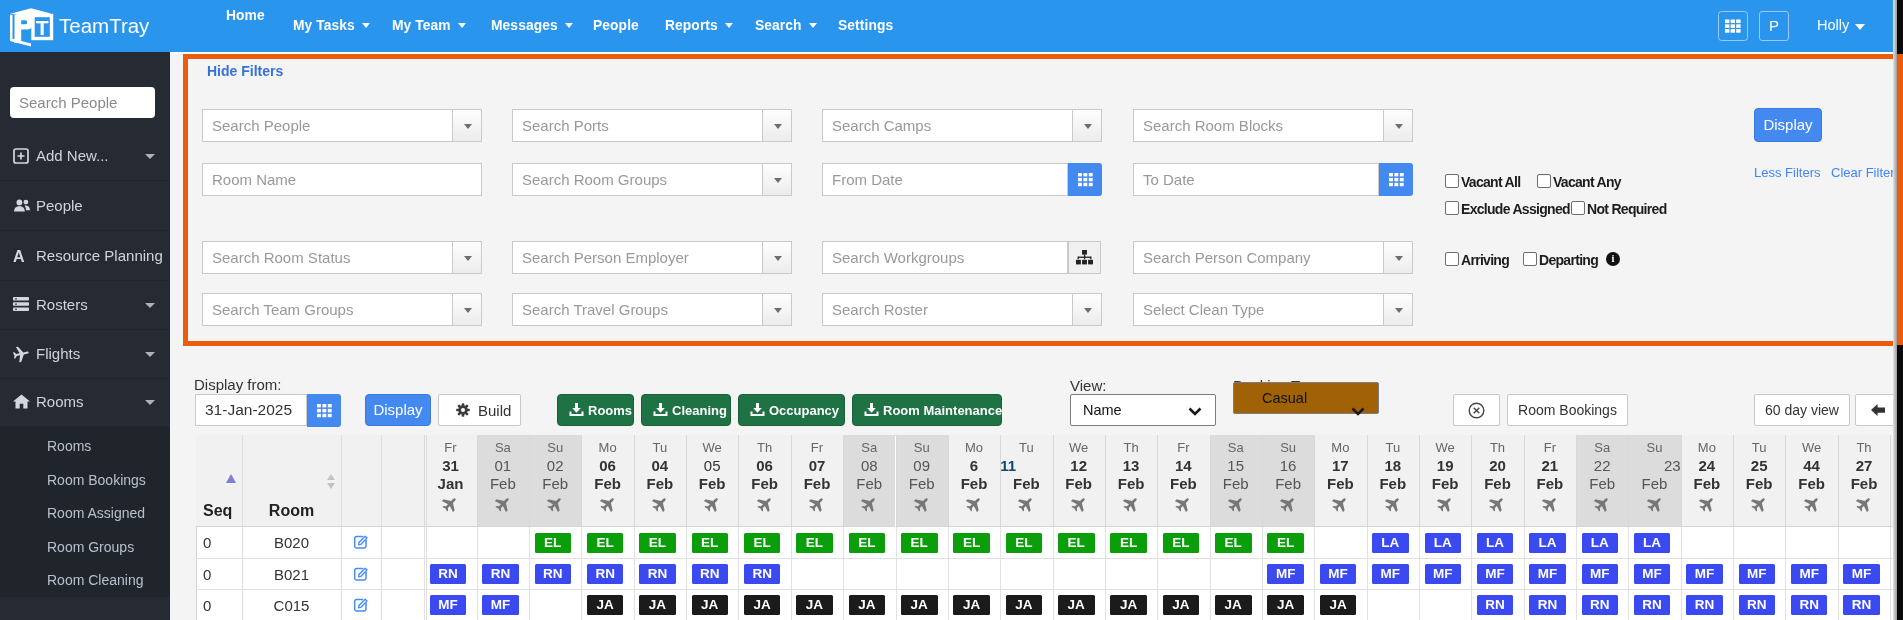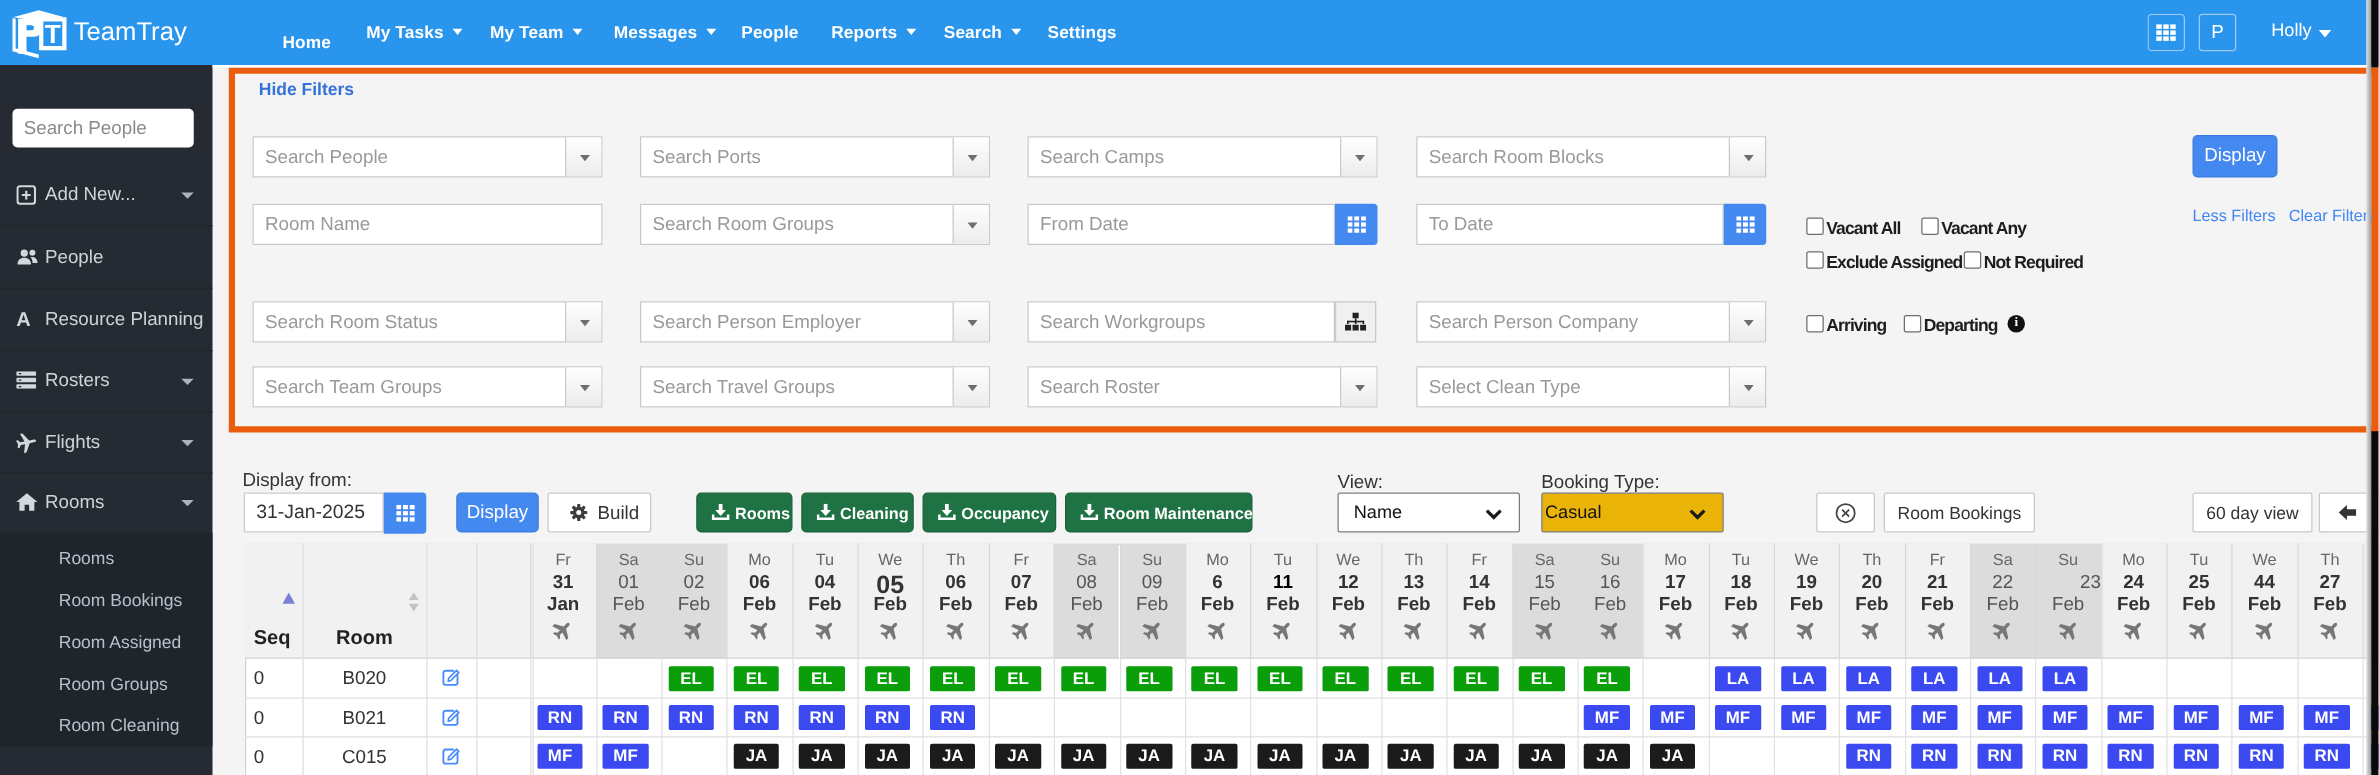--- a/index.html
+++ b/index.html
@@ -20,21 +20,21 @@
 <div class="abs" style="left:0;top:0;width:1903px;height:52px;background:#2a95ec;"></div>
 <svg class="abs" style="left:5px;top:4px;" width="50" height="43" viewBox="0 0 50 43">
 <polygon points="5.5,9.8 26,4.2 46,9.6 27,13.2" fill="#fff"></polygon>
 <polygon points="5,10.5 7.5,11 7.5,35 5,34" fill="#fff"></polygon>
 <polygon points="5,34 26,39.5 26,42.5 5,37" fill="#fff"></polygon>
 <path fill-rule="evenodd" d="M9.5,11 H22 Q28,11 28,18.2 Q28,25.4 22,25.4 H16.2 V39 H9.5 Z M16.2,16.2 H20.3 Q22.2,16.2 22.2,18.2 Q22.2,20.2 20.3,20.2 H16.2 Z" fill="#fff"></path>
 <rect x="28" y="11.5" width="18.5" height="23" fill="#2a95ec" stroke="#fff" stroke-width="3.4"></rect>
 <text x="37.2" y="30.5" font-family="Liberation Sans,sans-serif" font-size="21" font-weight="bold" fill="#fff" text-anchor="middle">T</text>
 </svg>
 <div class="abs navitem" style="left:59px;top:14px;font-size:20.5px;font-weight:400;">TeamTray</div>
-<div class="abs navitem" style="left:226px;top:26px;font-size:13.8px;font-weight:bold;letter-spacing:0.1px;display:flex;align-items:center;">Home</div>
+<div class="abs navitem" style="left:226px;top:8px;font-size:13.8px;font-weight:bold;letter-spacing:0.1px;display:flex;align-items:center;">Home</div>
 <div class="abs navitem" style="left:293px;top:18px;font-size:13.8px;font-weight:bold;letter-spacing:0.1px;display:flex;align-items:center;">My Tasks<span style="display:inline-block;margin-left:7px;border-left:4.5px solid transparent;border-right:4.5px solid transparent;border-top:5px solid #fff;"></span></div>
 <div class="abs navitem" style="left:392px;top:18px;font-size:13.8px;font-weight:bold;letter-spacing:0.1px;display:flex;align-items:center;">My Team<span style="display:inline-block;margin-left:7px;border-left:4.5px solid transparent;border-right:4.5px solid transparent;border-top:5px solid #fff;"></span></div>
 <div class="abs navitem" style="left:491px;top:18px;font-size:13.8px;font-weight:bold;letter-spacing:0.1px;display:flex;align-items:center;">Messages<span style="display:inline-block;margin-left:7px;border-left:4.5px solid transparent;border-right:4.5px solid transparent;border-top:5px solid #fff;"></span></div>
 <div class="abs navitem" style="left:593px;top:18px;font-size:13.8px;font-weight:bold;letter-spacing:0.1px;display:flex;align-items:center;">People</div>
 <div class="abs navitem" style="left:665px;top:18px;font-size:13.8px;font-weight:bold;letter-spacing:0.1px;display:flex;align-items:center;">Reports<span style="display:inline-block;margin-left:7px;border-left:4.5px solid transparent;border-right:4.5px solid transparent;border-top:5px solid #fff;"></span></div>
 <div class="abs navitem" style="left:755px;top:18px;font-size:13.8px;font-weight:bold;letter-spacing:0.1px;display:flex;align-items:center;">Search<span style="display:inline-block;margin-left:7px;border-left:4.5px solid transparent;border-right:4.5px solid transparent;border-top:5px solid #fff;"></span></div>
 <div class="abs navitem" style="left:838px;top:18px;font-size:13.8px;font-weight:bold;letter-spacing:0.1px;display:flex;align-items:center;">Settings</div>
 <svg class="abs" style="left:1718px;top:11px;" width="30" height="30" viewBox="0 0 30 30">
 <rect x="0.5" y="0.5" width="29" height="29" rx="3" fill="none" stroke="#9ec9f2" stroke-width="1"></rect>
 <rect x="7.0" y="8.5" width="4.4" height="3.6" fill="#fff"></rect>
@@ -241,21 +241,21 @@
         <path d="M0.5 8.5 L0.5 13 L14.5 13 L14.5 8.5 L12.5 8.5 L12.5 11 L2.5 11 L2.5 8.5 Z"></path>
       </g>
     </svg>
 <div class="abs" style="left:883px;top:402px;color:#fff;font-size:13px;font-weight:bold;line-height:17px;">Room Maintenance</div>
 <div class="lbl" style="left:1070px;top:377px;">View:</div>
 <div class="abs" style="left:1070px;top:394px;width:146px;height:32px;background:#fff;border:1px solid #7d7d7d;border-radius:2px;color:#111;font-size:14.5px;line-height:30px;padding-left:12px;">Name</div>
 <svg class="abs" style="left:1188px;top:407px" width="14" height="9" viewBox="0 0 14 9">
       <path d="M1.5 1.5 L7 7 L12.5 1.5" stroke="#1a1a1a" stroke-width="2.6" fill="none"></path>
     </svg>
 <div class="lbl" style="left:1233px;top:377px;">Booking Type:</div>
-<div class="abs" style="left:1233px;top:394px;width:146px;height:32px;background:#eab308;border:1px solid #7d7d7d;border-radius:2px;color:#111;font-size:14.5px;line-height:30px;padding-left:2px;">Casual</div>
+<div class="abs" style="left:1233px;top:382px;width:146px;height:32px;background:#a16207;border:1px solid #7d7d7d;border-radius:2px;color:#111;font-size:14.5px;line-height:30px;padding-left:28px;">Casual</div>
 <svg class="abs" style="left:1351px;top:407px" width="14" height="9" viewBox="0 0 14 9">
       <path d="M1.5 1.5 L7 7 L12.5 1.5" stroke="#1a1a1a" stroke-width="2.6" fill="none"></path>
     </svg>
 <div class="wbtn" style="left:1453px;top:394px;width:47px;height:32px;"></div>
 <svg class="abs" style="left:1468px;top:402px" width="17" height="17" viewBox="0 0 17 17">
       <circle cx="8.5" cy="8.5" r="7.3" fill="none" stroke="#444" stroke-width="1.4"></circle>
       <path d="M5.7 5.7 L11.3 11.3 M11.3 5.7 L5.7 11.3" stroke="#444" stroke-width="1.4"></path>
     </svg>
 <div class="wbtn" style="left:1507px;top:394px;width:121px;height:32px;color:#333;font-size:14px;text-align:center;line-height:30px;">Room Bookings</div>
 <div class="wbtn" style="left:1754px;top:394px;width:96px;height:32px;color:#333;font-size:14px;text-align:center;line-height:30px;">60 day view</div>
@@ -295,21 +295,21 @@
     </svg>
 <div class="abs" style="left:633.7px;top:434.5px;width:52.4px;height:92.3px;background:#f1f1f1;border-left:1px solid #d8d8d8;border-bottom:1px solid #d4d4d4;"></div>
 <div class="abs" style="left:633.7px;top:440px;width:52.4px;text-align:center;font-size:13px;color:#666;">Tu</div>
 <div class="abs" style="left:633.7px;top:457px;width:52.4px;text-align:center;font-size:15px;font-weight:bold;color:#333;">04</div>
 <div class="abs" style="left:633.7px;top:475px;width:52.4px;text-align:center;font-size:15px;font-weight:bold;color:#333;">Feb</div>
 <svg class="abs" style="left:651.875px;top:496px;transform:rotate(45deg);" width="16" height="16" viewBox="0 0 18 18">
       <path d="M9 0.3 C9.9 0.3 10.5 1.4 10.5 2.7 L10.5 5.9 L18 10.5 L18 13.1 L10.5 10.7 L10.5 13.9 L12.7 15.7 L12.7 17.4 L9 16.3 L5.3 17.4 L5.3 15.7 L7.5 13.9 L7.5 10.7 L0 13.1 L0 10.5 L7.5 5.9 L7.5 2.7 C7.5 1.4 8.1 0.3 9 0.3 Z" fill="#777"></path>
     </svg>
 <div class="abs" style="left:686.0px;top:434.5px;width:52.4px;height:92.3px;background:#f1f1f1;border-left:1px solid #d8d8d8;border-bottom:1px solid #d4d4d4;"></div>
 <div class="abs" style="left:686.0px;top:440px;width:52.4px;text-align:center;font-size:13px;color:#666;">We</div>
-<div class="abs" style="left:686.0px;top:457px;width:52.4px;text-align:center;font-size:20px;font-weight:bold;color:#333;">05</div>
+<div class="abs" style="left:686.0px;top:457px;width:52.4px;text-align:center;font-size:15px;font-weight:normal;color:#333;">05</div>
 <div class="abs" style="left:686.0px;top:475px;width:52.4px;text-align:center;font-size:15px;font-weight:bold;color:#333;">Feb</div>
 <svg class="abs" style="left:704.2249999999999px;top:496px;transform:rotate(45deg);" width="16" height="16" viewBox="0 0 18 18">
       <path d="M9 0.3 C9.9 0.3 10.5 1.4 10.5 2.7 L10.5 5.9 L18 10.5 L18 13.1 L10.5 10.7 L10.5 13.9 L12.7 15.7 L12.7 17.4 L9 16.3 L5.3 17.4 L5.3 15.7 L7.5 13.9 L7.5 10.7 L0 13.1 L0 10.5 L7.5 5.9 L7.5 2.7 C7.5 1.4 8.1 0.3 9 0.3 Z" fill="#777"></path>
     </svg>
 <div class="abs" style="left:738.4px;top:434.5px;width:52.4px;height:92.3px;background:#f1f1f1;border-left:1px solid #d8d8d8;border-bottom:1px solid #d4d4d4;"></div>
 <div class="abs" style="left:738.4px;top:440px;width:52.4px;text-align:center;font-size:13px;color:#666;">Th</div>
 <div class="abs" style="left:738.4px;top:457px;width:52.4px;text-align:center;font-size:15px;font-weight:bold;color:#333;">06</div>
 <div class="abs" style="left:738.4px;top:475px;width:52.4px;text-align:center;font-size:15px;font-weight:bold;color:#333;">Feb</div>
 <svg class="abs" style="left:756.575px;top:496px;transform:rotate(45deg);" width="16" height="16" viewBox="0 0 18 18">
       <path d="M9 0.3 C9.9 0.3 10.5 1.4 10.5 2.7 L10.5 5.9 L18 10.5 L18 13.1 L10.5 10.7 L10.5 13.9 L12.7 15.7 L12.7 17.4 L9 16.3 L5.3 17.4 L5.3 15.7 L7.5 13.9 L7.5 10.7 L0 13.1 L0 10.5 L7.5 5.9 L7.5 2.7 C7.5 1.4 8.1 0.3 9 0.3 Z" fill="#777"></path>
@@ -337,21 +337,21 @@
     </svg>
 <div class="abs" style="left:947.8px;top:434.5px;width:52.4px;height:92.3px;background:#f1f1f1;border-left:1px solid #d8d8d8;border-bottom:1px solid #d4d4d4;"></div>
 <div class="abs" style="left:947.8px;top:440px;width:52.4px;text-align:center;font-size:13px;color:#666;">Mo</div>
 <div class="abs" style="left:947.8px;top:457px;width:52.4px;text-align:center;font-size:15px;font-weight:bold;color:#333;">6</div>
 <div class="abs" style="left:947.8px;top:475px;width:52.4px;text-align:center;font-size:15px;font-weight:bold;color:#333;">Feb</div>
 <svg class="abs" style="left:965.9749999999999px;top:496px;transform:rotate(45deg);" width="16" height="16" viewBox="0 0 18 18">
       <path d="M9 0.3 C9.9 0.3 10.5 1.4 10.5 2.7 L10.5 5.9 L18 10.5 L18 13.1 L10.5 10.7 L10.5 13.9 L12.7 15.7 L12.7 17.4 L9 16.3 L5.3 17.4 L5.3 15.7 L7.5 13.9 L7.5 10.7 L0 13.1 L0 10.5 L7.5 5.9 L7.5 2.7 C7.5 1.4 8.1 0.3 9 0.3 Z" fill="#777"></path>
     </svg>
 <div class="abs" style="left:1000.2px;top:434.5px;width:52.4px;height:92.3px;background:#f1f1f1;border-left:1px solid #d8d8d8;border-bottom:1px solid #d4d4d4;"></div>
 <div class="abs" style="left:1000.2px;top:440px;width:52.4px;text-align:center;font-size:13px;color:#666;">Tu</div>
-<div class="abs" style="left:1000.2px;top:457px;width:52.4px;text-align:center;font-size:15px;font-weight:bold;color:#000000;">11</div>
+<div class="abs" style="left:1000.2px;top:457px;width:52.4px;text-align:left;font-size:15px;font-weight:bold;color:#0c4a6e;">11</div>
 <div class="abs" style="left:1000.2px;top:475px;width:52.4px;text-align:center;font-size:15px;font-weight:bold;color:#333;">Feb</div>
 <svg class="abs" style="left:1018.325px;top:496px;transform:rotate(45deg);" width="16" height="16" viewBox="0 0 18 18">
       <path d="M9 0.3 C9.9 0.3 10.5 1.4 10.5 2.7 L10.5 5.9 L18 10.5 L18 13.1 L10.5 10.7 L10.5 13.9 L12.7 15.7 L12.7 17.4 L9 16.3 L5.3 17.4 L5.3 15.7 L7.5 13.9 L7.5 10.7 L0 13.1 L0 10.5 L7.5 5.9 L7.5 2.7 C7.5 1.4 8.1 0.3 9 0.3 Z" fill="#777"></path>
     </svg>
 <div class="abs" style="left:1052.5px;top:434.5px;width:52.4px;height:92.3px;background:#f1f1f1;border-left:1px solid #d8d8d8;border-bottom:1px solid #d4d4d4;"></div>
 <div class="abs" style="left:1052.5px;top:440px;width:52.4px;text-align:center;font-size:13px;color:#666;">We</div>
 <div class="abs" style="left:1052.5px;top:457px;width:52.4px;text-align:center;font-size:15px;font-weight:bold;color:#333;">12</div>
 <div class="abs" style="left:1052.5px;top:475px;width:52.4px;text-align:center;font-size:15px;font-weight:bold;color:#333;">Feb</div>
 <svg class="abs" style="left:1070.675px;top:496px;transform:rotate(45deg);" width="16" height="16" viewBox="0 0 18 18">
       <path d="M9 0.3 C9.9 0.3 10.5 1.4 10.5 2.7 L10.5 5.9 L18 10.5 L18 13.1 L10.5 10.7 L10.5 13.9 L12.7 15.7 L12.7 17.4 L9 16.3 L5.3 17.4 L5.3 15.7 L7.5 13.9 L7.5 10.7 L0 13.1 L0 10.5 L7.5 5.9 L7.5 2.7 C7.5 1.4 8.1 0.3 9 0.3 Z" fill="#777"></path>

